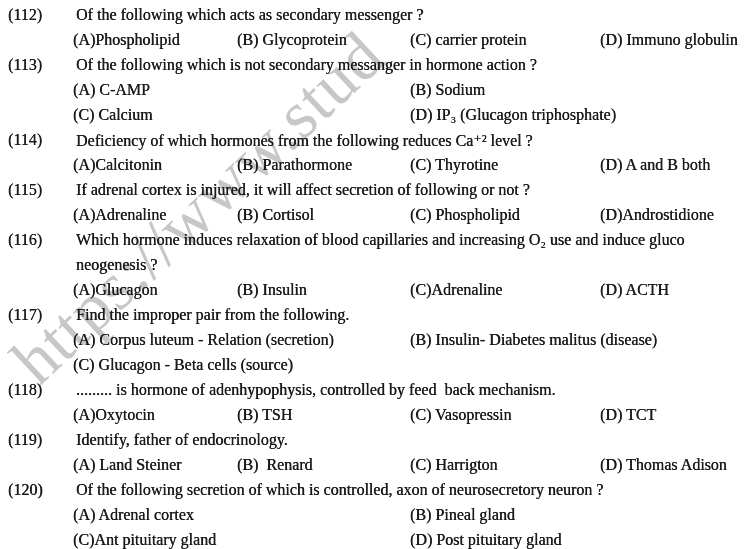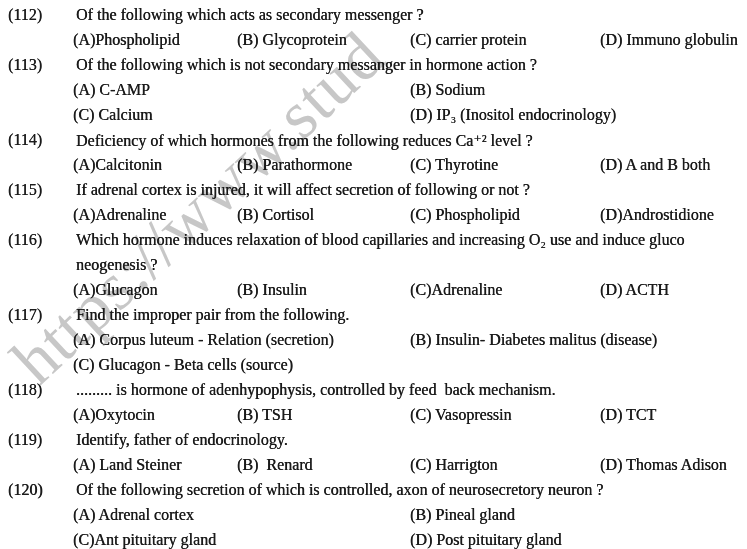--- a/index.html
+++ b/index.html
@@ -73,21 +73,21 @@
   <div class="line">
     <span class="qnum">(113)</span>
     <span class="qtext">Of the following which is not secondary messanger in hormone action ?</span>
   </div>
   <div class="line">
     <span class="col-a">(A) C-AMP</span>
     <span class="col-right">(B) Sodium</span>
   </div>
   <div class="line">
     <span class="col-a">(C) Calcium</span>
-    <span class="col-right">(D) IP₃ (Inositol endocrinology)</span>
+    <span class="col-right">(D) IP₃ (Glucagon triphosphate)</span>
   </div>
 
   <div class="line">
     <span class="qnum">(114)</span>
     <span class="qtext">Deficiency of which hormones from the following reduces Ca⁺² level ?</span>
   </div>
   <div class="line">
     <span class="col-a">(A)Calcitonin</span>
     <span class="col-b">(B) Parathormone</span>
     <span class="col-c">(C) Thyrotine</span>

